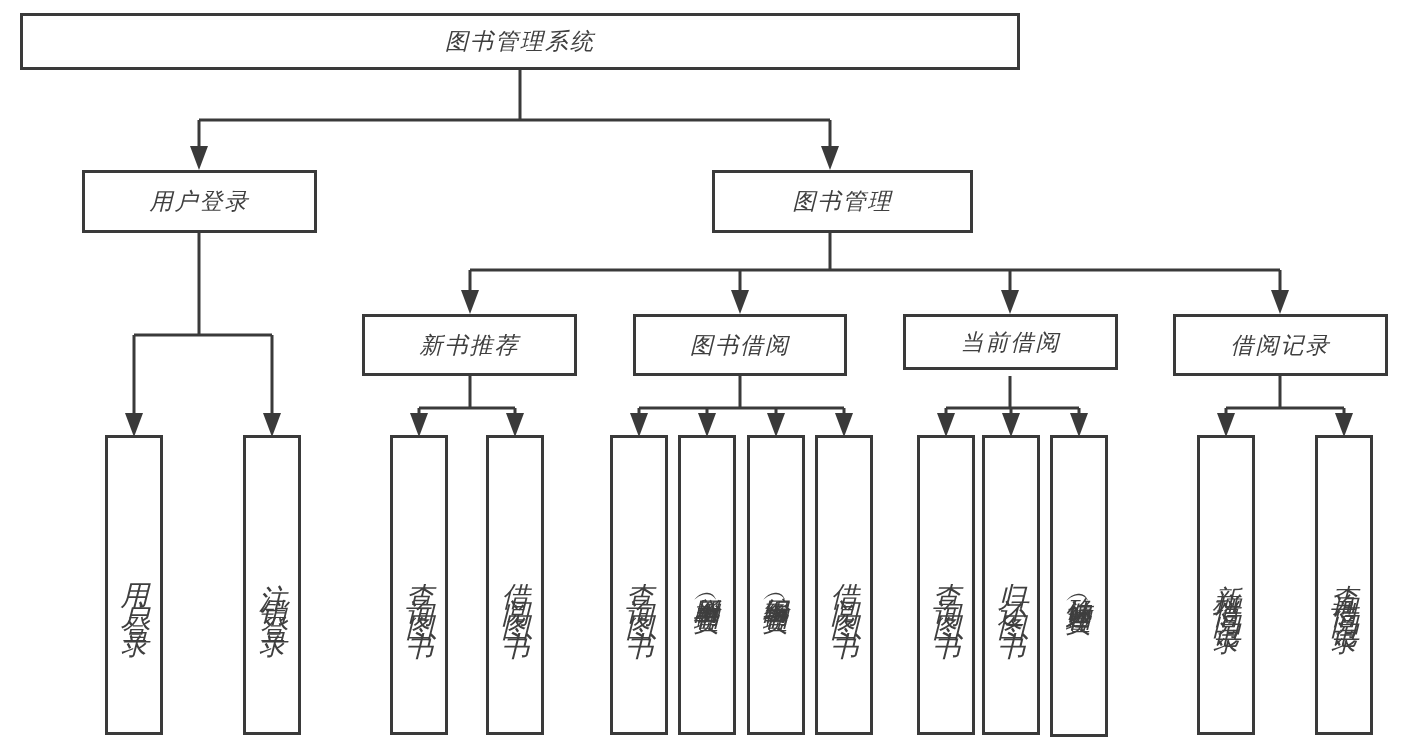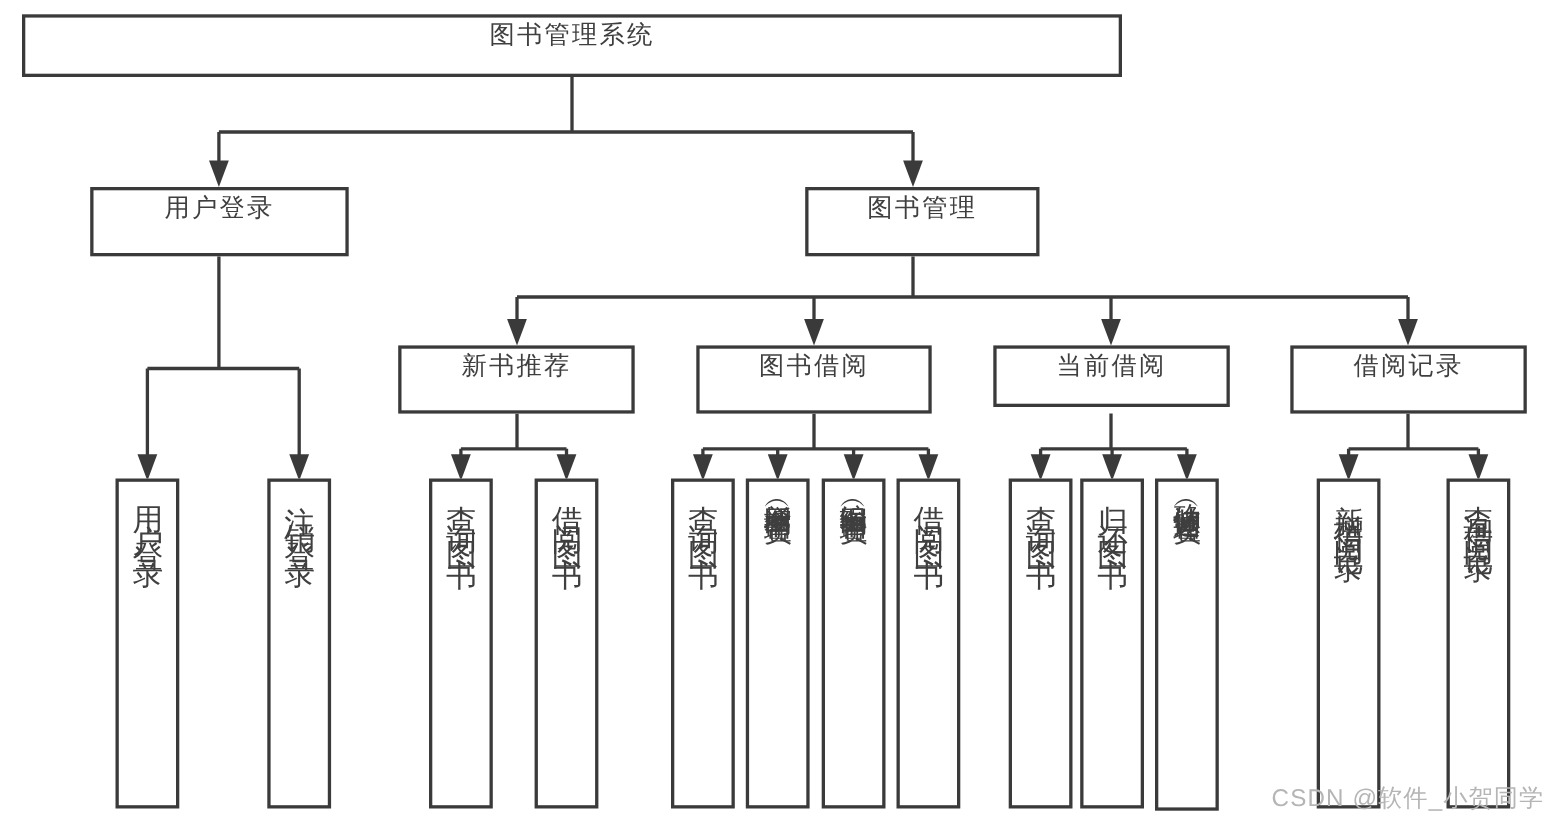--- a/index.html
+++ b/index.html
@@ -26,24 +26,25 @@
     width: 1405px; height: 747px;
     pointer-events: none;
   }
   #wires path { stroke: var(--line); stroke-width: 3; fill: none; }
   #wires polygon { fill: var(--line); stroke: none; }
   .node {
     position: absolute;
     background: var(--background);
     border: 3px solid var(--line);
     display: flex;
-    align-items: flex-start;
+    align-items: center;
     justify-content: center;
     color: var(--text);
     z-index: 2;
+    font-style: italic;
   }
   .node.h span {
     font-size: 23px;
     letter-spacing: 2px;
     white-space: nowrap;
   }
   .leaf span {
     writing-mode: vertical-lr;
     text-orientation: mixed;
     white-space: nowrap;
@@ -117,21 +118,21 @@
     </g>
   </svg>
 
   <div class="node h" style="left:20px;top:13px;width:1000px;height:57px">
     <span>图书管理系统</span>
   </div>
 
   <div class="node h" style="left:82px;top:170px;width:235px;height:63px">
     <span>用户登录</span>
   </div>
-  <div class="node h" style="left:732px;top:170px;width:213px;height:63px">
+  <div class="node h" style="left:712px;top:170px;width:261px;height:63px">
     <span>图书管理</span>
   </div>
 
   <div class="node h" style="left:633px;top:314px;width:214px;height:62px">
     <span>图书借阅</span>
   </div>
   <div class="node h" style="left:362px;top:314px;width:215px;height:62px">
     <span>新书推荐</span>
   </div>
   <div class="node h" style="left:903px;top:314px;width:215px;height:56px">
@@ -178,15 +179,14 @@
     <span>确认归还（管理员）</span>
   </div>
 
   <div class="node leaf v6" style="left:1197px;top:435px;width:58px;height:300px">
     <span>新增借阅记录</span>
   </div>
   <div class="node leaf v6" style="left:1315px;top:435px;width:58px;height:300px">
     <span>查询借阅记录</span>
   </div>
 
-  <div id="watermark">CSDN @软件_小贺同学</div>
 
 </div>
 
 </body></html>

